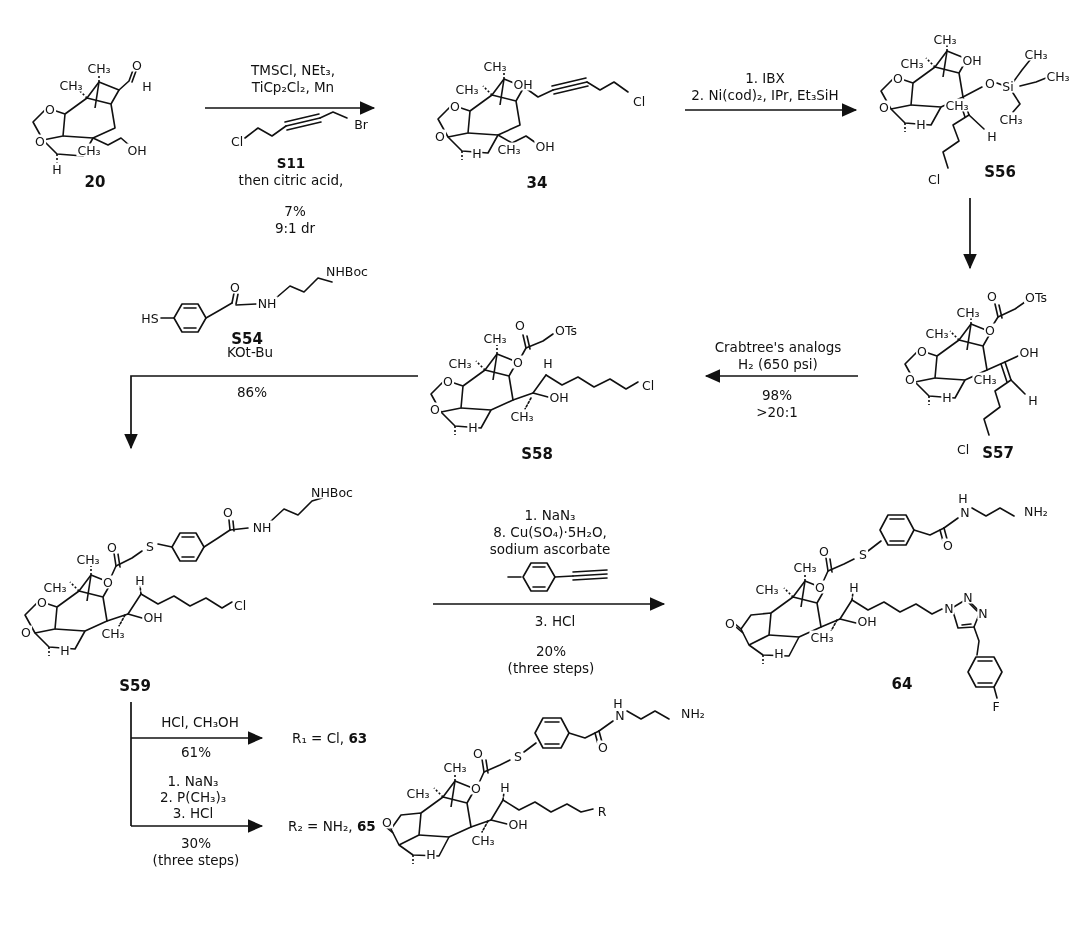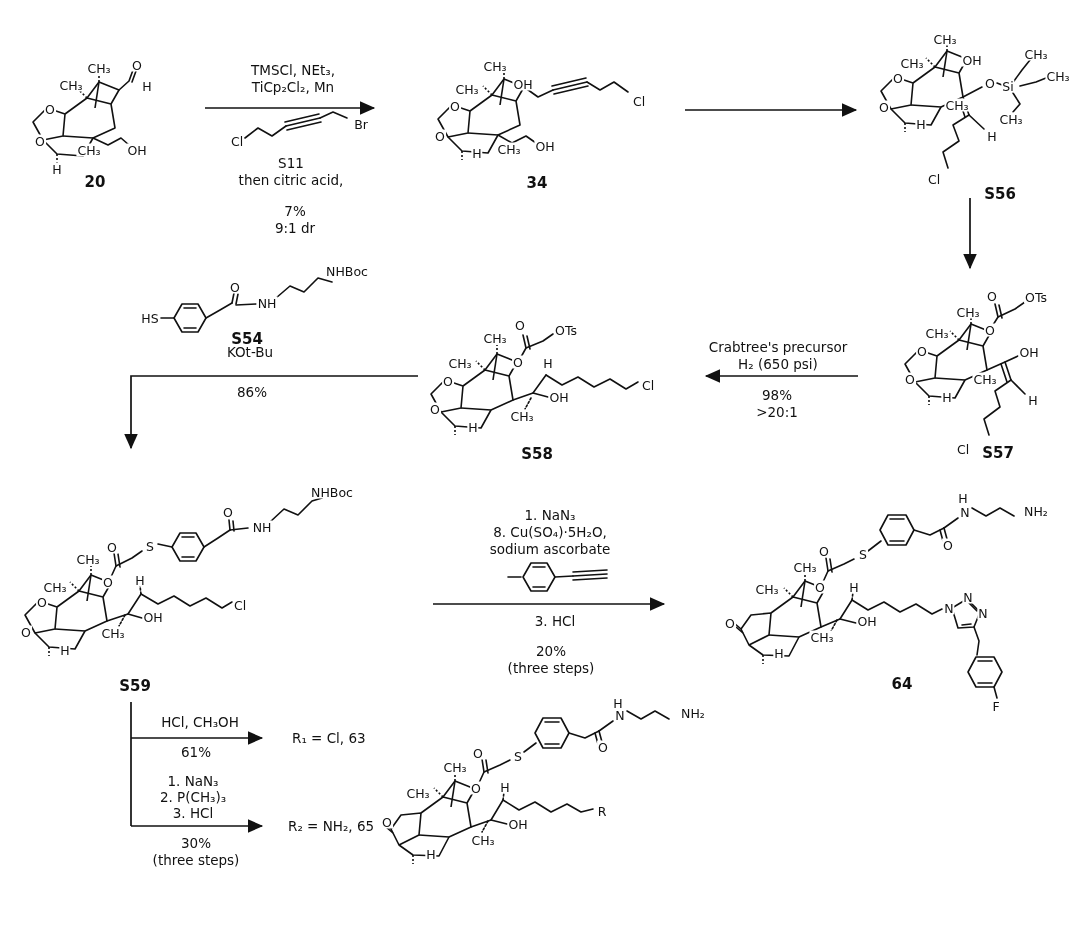--- a/index.html
+++ b/index.html
@@ -11,21 +11,21 @@
   .skel{position:absolute;left:0;top:0;}
   .skel path{fill:none;stroke:#111;stroke-width:1.6;stroke-linecap:round;stroke-linejoin:round;}
   .atom{position:absolute;transform:translate(-50%,-50%);font-size:12.5px;line-height:13px;
         background:#fff;padding:0 1px;white-space:nowrap;z-index:3;}
   .cmpd{position:absolute;transform:translate(-50%,-50%);font-weight:bold;font-size:15px;
         white-space:nowrap;z-index:3;}
   .cond{position:absolute;transform:translateX(-50%);text-align:center;
         font-size:13.5px;line-height:17px;white-space:nowrap;z-index:3;}
   .cond.lh16{line-height:16px;}
   .result{position:absolute;font-size:13.5px;line-height:17px;white-space:nowrap;z-index:3;}
-  .b{font-weight:normal;}
+  .b{font-weight:bold;}
   #caption{position:absolute;left:8px;top:901px;width:1064px;
            font-family:"Liberation Serif","DejaVu Serif",serif;font-size:21px;color:#000;}
 </style>
 </head>
 <body>
 
 <div id="page">
 
   
   <svg width="0" height="0">
@@ -144,21 +144,21 @@
     <span class="atom" style="left:186px;top:42px">CH₃</span>
     <span class="atom" style="left:208px;top:64px">CH₃</span>
     <span class="atom" style="left:161px;top:107px">CH₃</span>
     <span class="atom" style="left:48px;top:66px">O</span>
     <span class="atom" style="left:34px;top:95px">O</span>
     <span class="atom" style="left:107px;top:93px">CH₃</span>
     <span class="atom" style="left:71px;top:112px">H</span>
     <span class="atom" style="left:142px;top:124px">H</span>
     <span class="atom" style="left:84px;top:167px">Cl</span>
   </div>
-  <span class="cmpd" style="left:1000px;top:194px">S56</span>
+  <span class="cmpd" style="left:1000px;top:172px">S56</span>
 
   
   <div class="struct" style="left:865px;top:283px;width:215px;height:190px">
     <svg class="skel" width="215" height="190">
       <use href="#coreA" transform="translate(34,29)"></use>
       <path d="M128,42 L133,34 M133,34 L130,21 M137,35 L134,22"></path>
       <path d="M133,34 L150,26 L160,19"></path>
       <path d="M122,87 L140,79 L153,73"></path>
       <path d="M140,79 L146,97 M136,81 L142,99"></path>
       <path d="M146,97 L160,111"></path>
@@ -361,24 +361,28 @@
   </div>
   <div class="cond" style="left:291px;top:155px">
     <div class="b">S11</div>
     <div>then citric acid,</div>
   </div>
   <div class="cond" style="left:295px;top:203px">
     <div>7%</div>
     <div>9:1 dr</div>
   </div>
 
+  <div class="cond" style="left:765px;top:70px">
+    <div>1. IBX</div>
+    <div>2. Ni(cod)₂, IPr, Et₃SiH</div>
+  </div>
 
 
   <div class="cond" style="left:778px;top:339px">
-    <div>Crabtree's precursor</div>
+    <div>Crabtree's analogs</div>
     <div>H₂ (650 psi)</div>
   </div>
   <div class="cond" style="left:777px;top:387px">
     <div>98%</div>
     <div>&gt;20:1</div>
   </div>
 
   <div class="cond" style="left:250px;top:344px">
     <div>KOt-Bu</div>
   </div>

